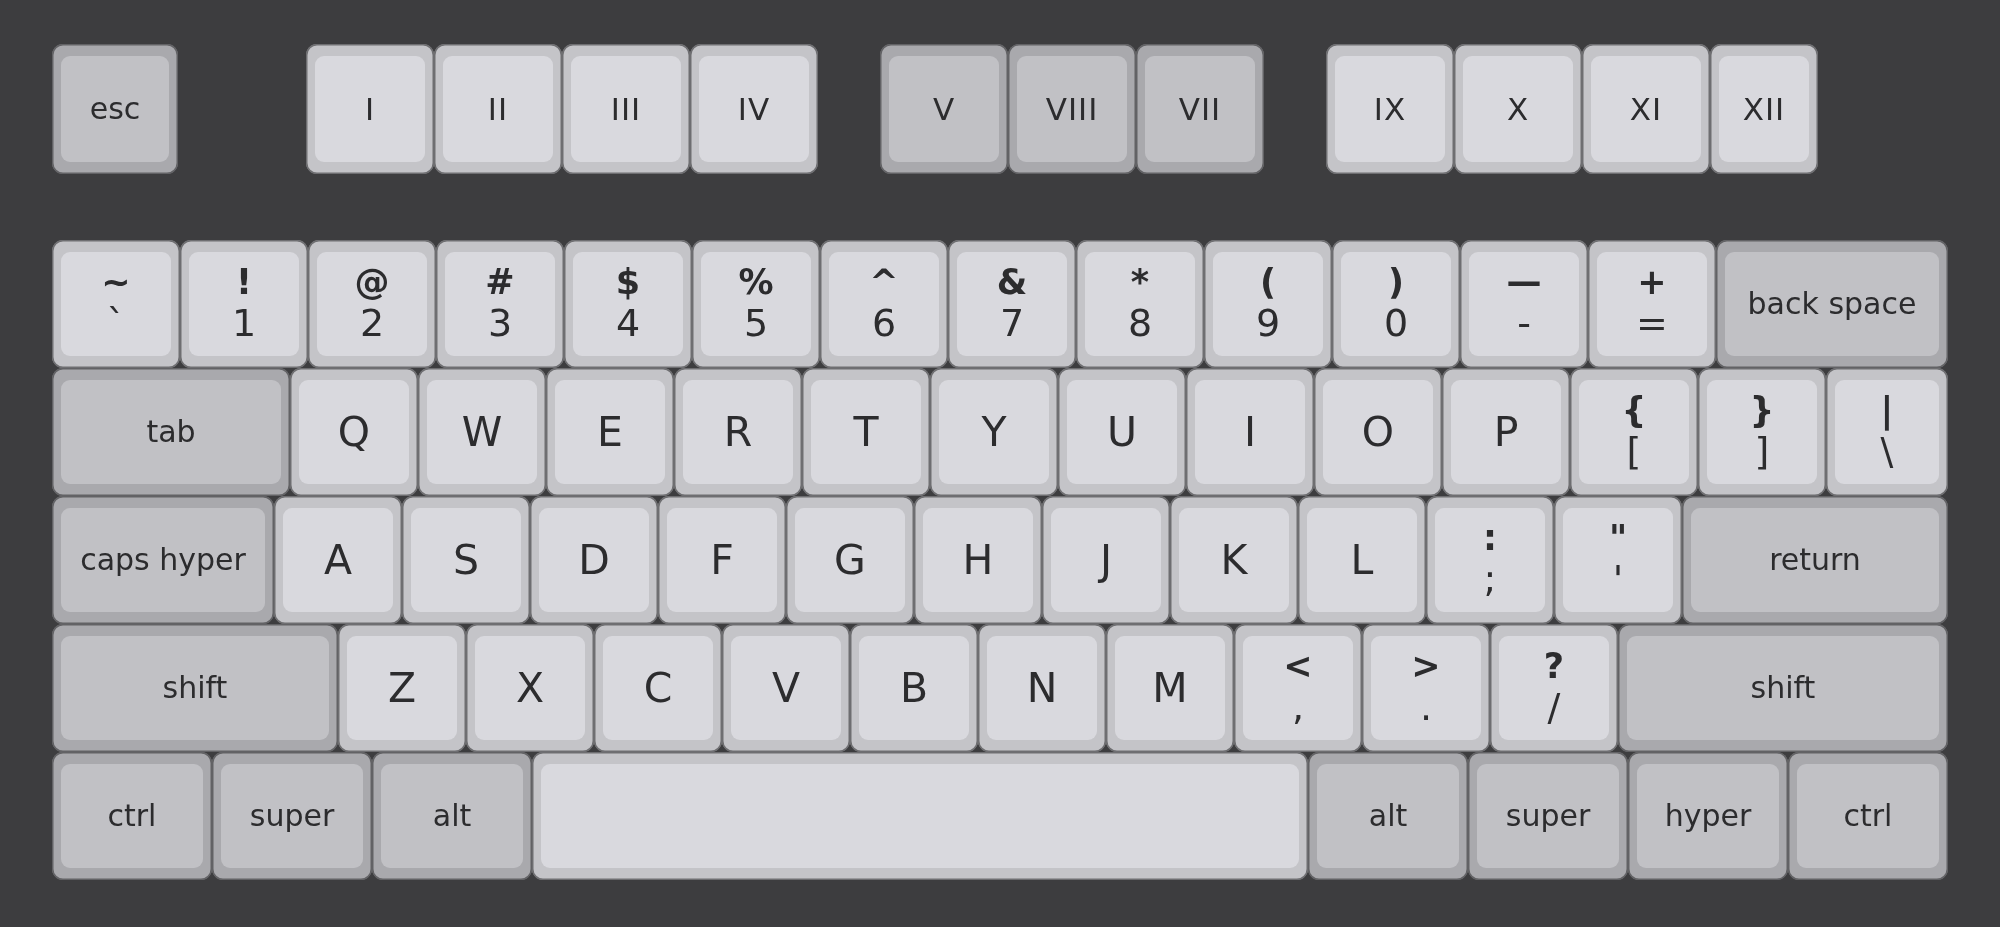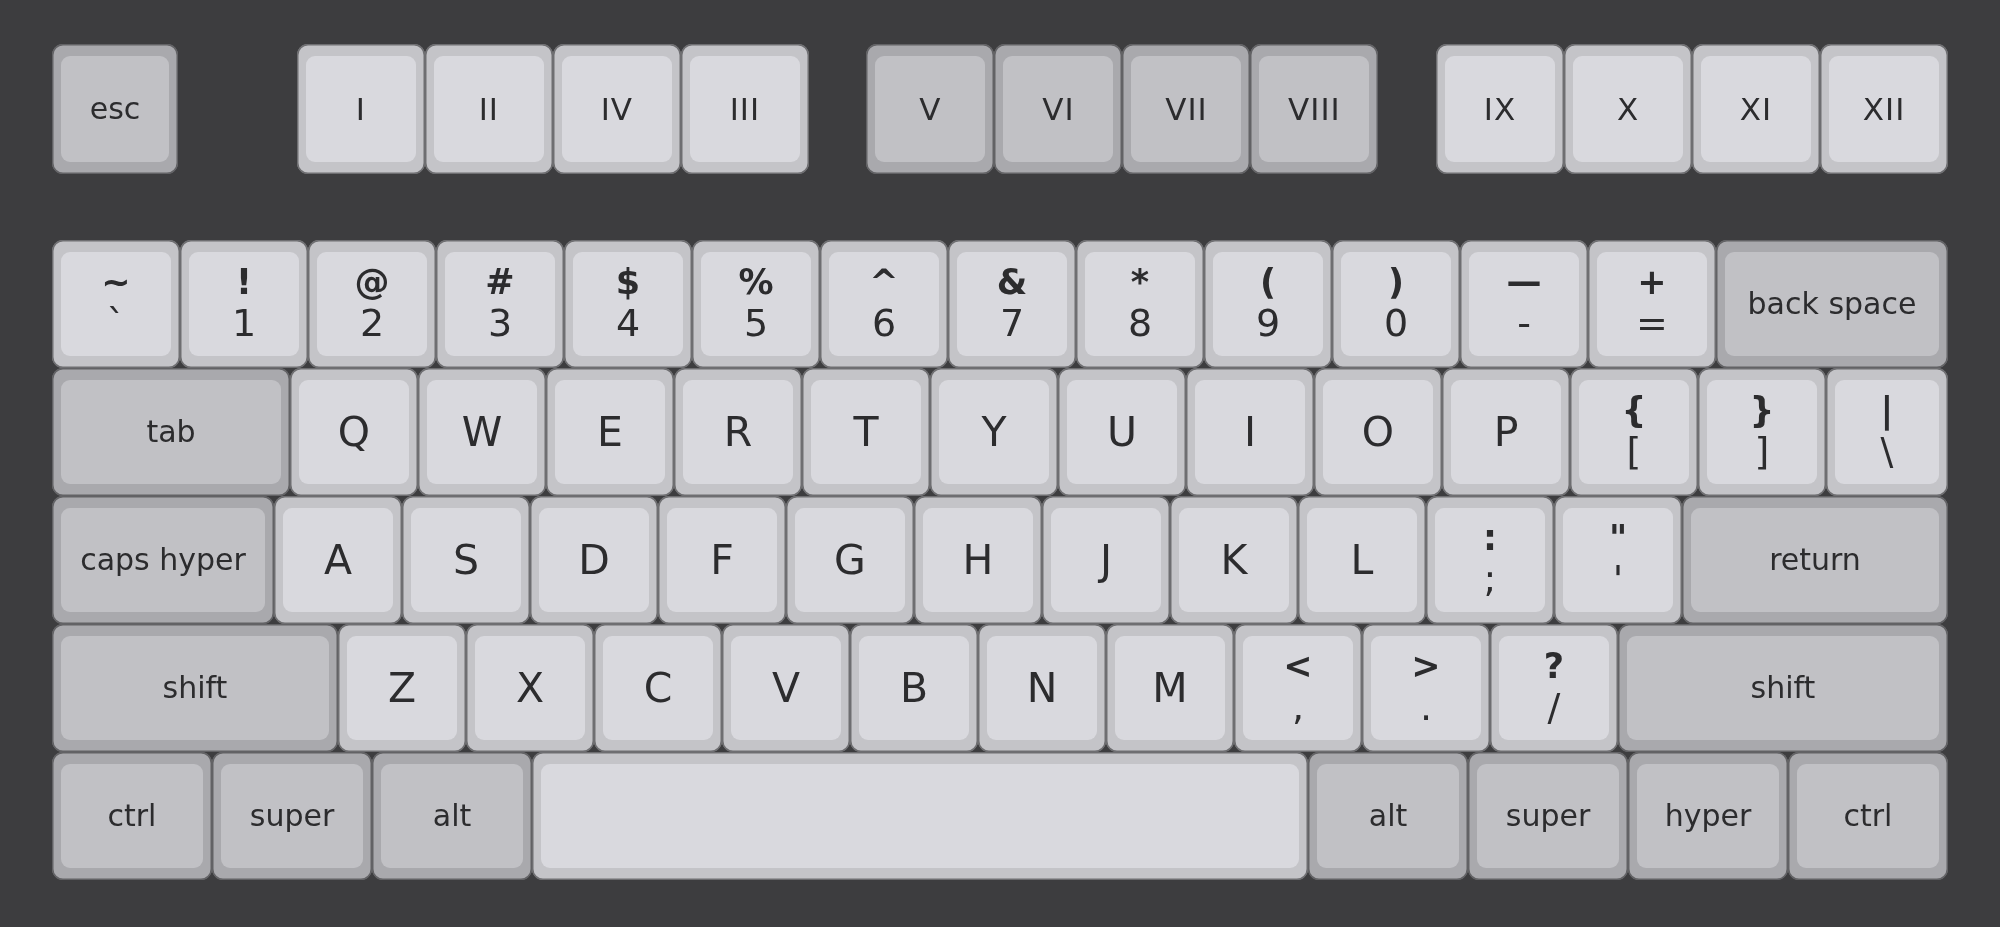--- a/index.html
+++ b/index.html
@@ -115,74 +115,69 @@
           <span class="legend-single">I</span>
         </span>
       </div>
       <div class="key fnkey" style="width:128px">
         <span class="cap">
           <span class="legend-single">II</span>
         </span>
       </div>
       <div class="key fnkey" style="width:128px">
         <span class="cap">
+          <span class="legend-single">III</span>
+        </span>
+      </div>
+      <div class="key fnkey" style="width:128px">
+        <span class="cap">
           <span class="legend-single">IV</span>
-        </span>
-      </div>
-      <div class="key fnkey" style="width:128px">
-        <span class="cap">
-          <span class="legend-single">III</span>
         </span>
       </div>
     </div>
 
     <div style="width:62px"></div>
 
     <div class="group">
       <div class="key dim fnkey" style="width:128px">
         <span class="cap">
           <span class="legend-single">V</span>
         </span>
       </div>
       <div class="key dim fnkey" style="width:128px">
         <span class="cap">
-          <span class="legend-single">VI</span>
+          <span class="legend-single">VIII</span>
         </span>
       </div>
       <div class="key dim fnkey" style="width:128px">
         <span class="cap">
           <span class="legend-single">VII</span>
         </span>
       </div>
-      <div class="key dim fnkey" style="width:128px">
-        <span class="cap">
-          <span class="legend-single">VIII</span>
-        </span>
-      </div>
     </div>
 
     <div style="width:62px"></div>
 
     <div class="group">
       <div class="key fnkey" style="width:128px">
         <span class="cap">
           <span class="legend-single">IX</span>
         </span>
       </div>
       <div class="key fnkey" style="width:128px">
         <span class="cap">
           <span class="legend-single">X</span>
         </span>
       </div>
       <div class="key fnkey" style="width:128px">
         <span class="cap">
           <span class="legend-single">XI</span>
         </span>
       </div>
-      <div class="key fnkey" style="width:128px">
+      <div class="key fnkey" style="width:108px">
         <span class="cap">
           <span class="legend-single">XII</span>
         </span>
       </div>
     </div>
   </div>
 
   <div class="row main-row">
     <div class="group" style="width:100%">
       <div class="key punct" style="width:128px">

